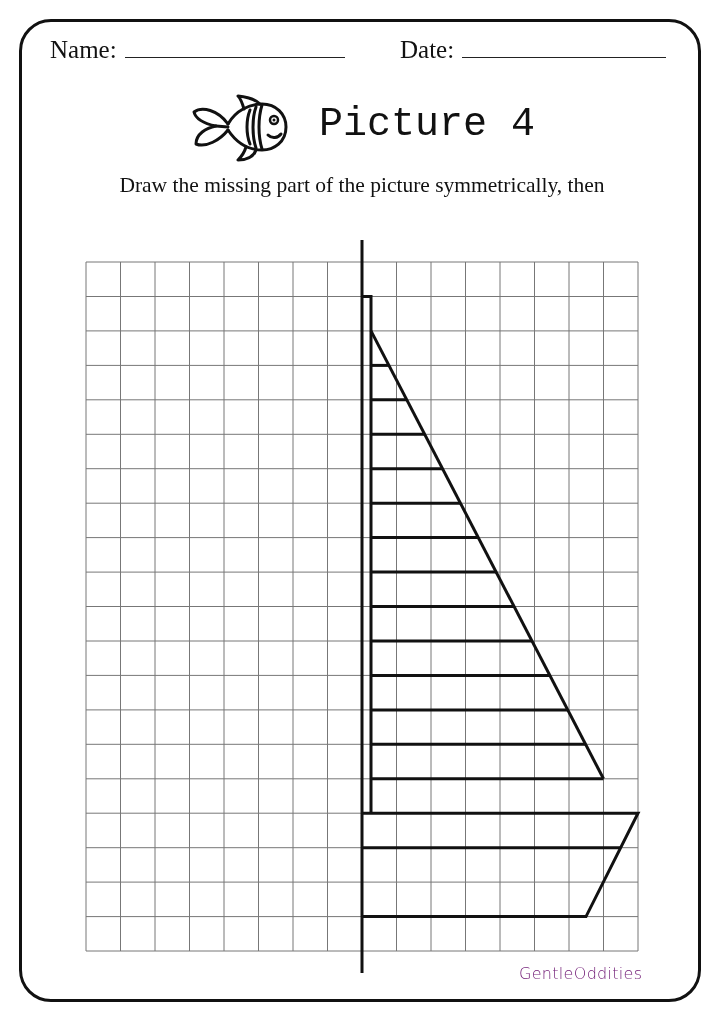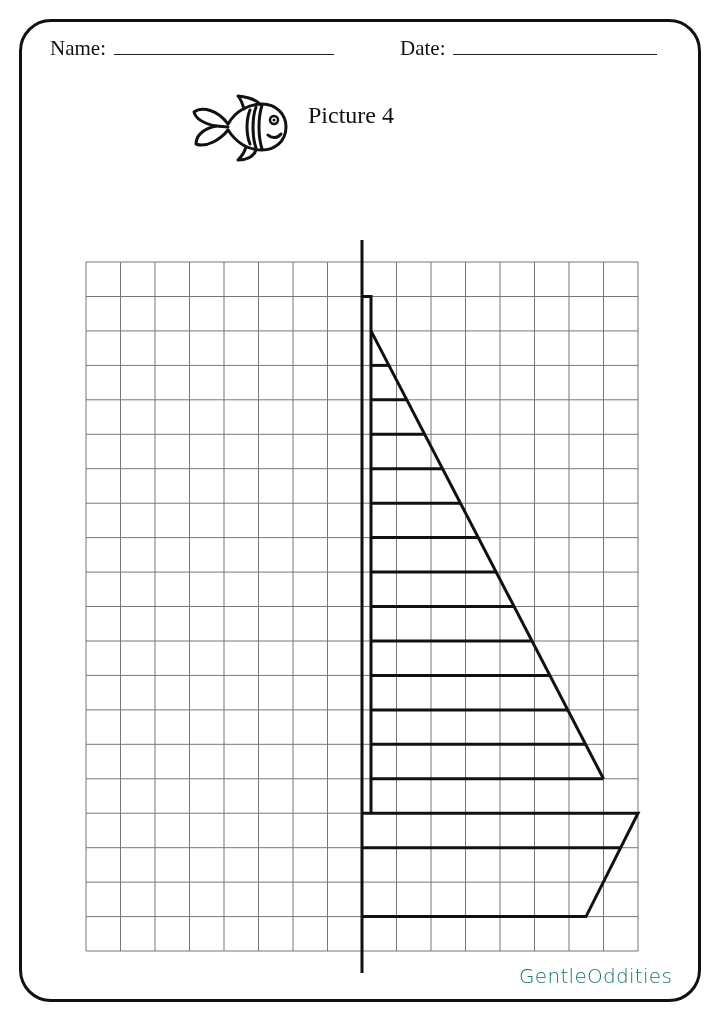--- a/index.html
+++ b/index.html
@@ -1,25 +1,25 @@
 <!DOCTYPE html>
 <html><head>
 <meta charset="utf-8">
 <style>
   html, body { margin:0; padding:0; background:#ffffff; }
   body { width:724px; height:1024px; position:relative; overflow:hidden; font-family:"DejaVu Serif", serif; color:#111; }
   .frame { position:absolute; left:19px; top:19px; width:682px; height:983px; border:3px solid #111; border-radius:32px; box-sizing:border-box; }
-  .field { position:absolute; top:36px; font-size:21px; font-family:"Liberation Serif", serif; }
+  .field { position:absolute; top:36px; font-size:25px; font-family:"Liberation Serif", serif; }
   .field .line { display:inline-block; border-bottom:1.5px solid #222; vertical-align:baseline; height:18px; margin-left:8px; }
   .title-row { position:absolute; top:92px; left:0; width:724px; height:70px; }
-  .title { position:absolute; left:308px; top:10px; font-size:24px; font-family:Liberation Serif, serif; }
+  .title { position:absolute; left:319px; top:10px; font-size:40px; font-family:Liberation Mono, monospace; }
   .fish { position:absolute; left:188px; top:0px; width:102px; height:70px; }
   .instructions { position:absolute; top:170px; left:0; width:724px; text-align:center; font-size:21.5px; line-height:30px; font-family:"Liberation Serif", serif; }
   svg.grid { position:absolute; left:0; top:0; }
-  .brand { position:absolute; left:519px; top:964px; font-size:20px; font-family:"DejaVu Sans", sans-serif; font-weight:300; color:#0f766e; letter-spacing:0.3px; }
+  .brand { position:absolute; left:519px; top:964px; font-size:16px; font-family:"DejaVu Sans", sans-serif; font-weight:300; color:#701a75; letter-spacing:0.3px; }
 </style>
 </head>
 <body>
 
 <div class="frame"></div>
 
 <div class="field" style="left:50px;">
   <span>Name:</span><span class="line" style="width:220px;"></span>
 </div>
 <div class="field" style="left:400px;text-align:right;">
@@ -45,20 +45,21 @@
 
       <path d="M80 43 C84 47 90 46 93 42"></path>
     </g>
     <circle cx="86" cy="28" r="4" fill="none" stroke="#111" stroke-width="2.5"></circle>
     <circle cx="86" cy="28" r="1.5" fill="#111"></circle>
   </svg>
   <div class="title">Picture 4</div>
 </div>
 
 <div class="instructions">
+  <div>Draw the missing part of the picture symmetrically, then</div>
 </div>
 
 <svg class="grid" width="724" height="1024" viewBox="0 0 724 1024">
   <g stroke="#777" stroke-width="1" fill="none">
 
     <line x1="86" y1="262" x2="86" y2="951"></line>
     <line x1="120.5" y1="262" x2="120.5" y2="951"></line>
     <line x1="155" y1="262" x2="155" y2="951"></line>
     <line x1="189.5" y1="262" x2="189.5" y2="951"></line>
     <line x1="224" y1="262" x2="224" y2="951"></line>

